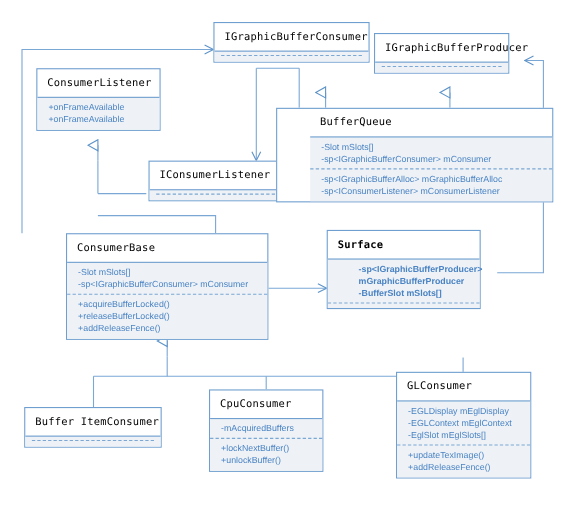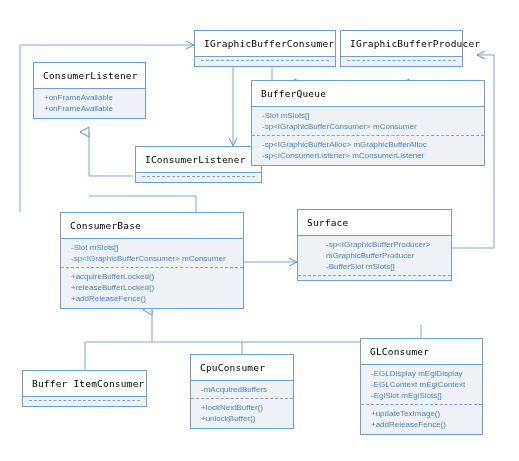--- a/index.html
+++ b/index.html
@@ -69,27 +69,27 @@
   .uml .mem {
     font-family: "Liberation Sans", sans-serif;
     font-size: 8px;
     color: #4a83c4;
     line-height: 11px;
     padding: 0 6px 0 10px;
     white-space: nowrap;
   }
 
   
-  #box-igbc      { left: 194px; top: 30px;  width: 142px; }
+  #box-igbc      { left: 194px; top: 20px;  width: 142px; }
   #box-igbp      { left: 340px; top: 30px;  width: 123px; }
   #box-clistener { left: 33px;  top: 62px;  width: 113px; }
   #box-icl       { left: 135px; top: 146px; width: 127px; }
-  #box-bq        { left: 251px; top: 80px;  width: 234px; }
+  #box-bq        { left: 251px; top: 98px;  width: 252px; padding-left: 30px; }
   #box-cb        { left: 60px;  top: 212px; width: 184px; }
-  #box-surface   { left: 297px; top: 209px; width: 155px; }
+  #box-surface   { left: 297px; top: 209px; width: 140px; font-weight: bold; }
   #box-bic       { left: 22px;  top: 370px; width: 125px; }
   #box-cpu       { left: 190px; top: 354px; width: 104px; }
   #box-gl        { left: 360px; top: 338px; width: 123px; }
 </style>
 </head>
 <body>
 
 <div id="canvas">
 
   <svg id="wires" viewBox="0 0 519 461" width="519" height="461">

